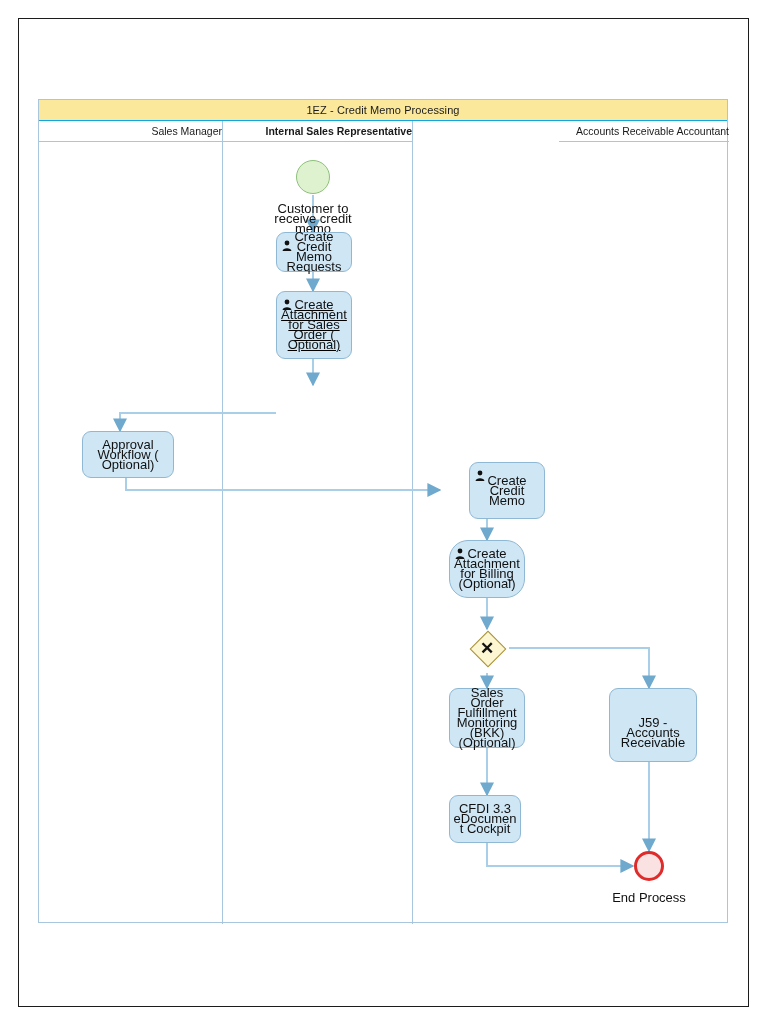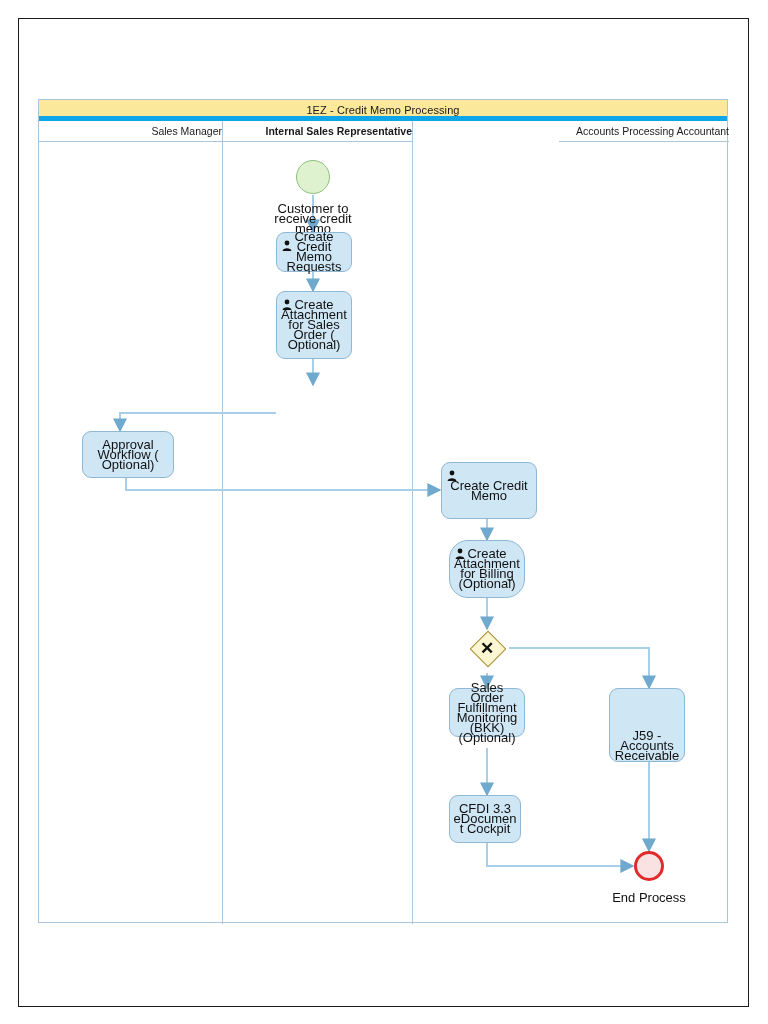--- a/index.html
+++ b/index.html
@@ -38,21 +38,21 @@
     background: #ffffff;
   }
   #pool-title {
     position: absolute;
     left: 0;
     top: 0;
     width: 100%;
     height: 21px;
     box-sizing: border-box;
     background: #fbe89a;
-    border-bottom: 5px solid #0ea5e9;
+    border-bottom: 1px solid #0ea5e9;
     color: #1a1a1a;
     font-size: 11px;
     line-height: 21px;
     text-align: center;
     letter-spacing: .1px;
   }
   .lane {
     position: absolute;
     top: 21px;
     height: 803px;
@@ -167,21 +167,21 @@
     <div class="lane" style="left:0px; width:184px;">
       <div class="lane-header">Sales Manager</div>
     </div>
 
     <div class="lane" style="left:184px; width:190px;font-weight:bold;">
       <div class="lane-header">Internal Sales Representative</div>
     </div>
 
 
     <div class="lane last" style="left:520px; width:170px;">
-      <div class="lane-header">Accounts Processing Accountant</div>
+      <div class="lane-header">Accounts Receivable Accountant</div>
     </div>
   </div>
 
   <svg id="connectors" viewBox="0 0 768 1024" xmlns="http://www.w3.org/2000/svg">
     <defs>
       <marker id="arrow" viewBox="0 0 10 10" refX="9" refY="5" markerWidth="7" markerHeight="7" orient="auto-start-reverse">
         <path d="M 0 0 L 10 5 L 0 10 z" fill="#6fa9cd"></path>
       </marker>
     </defs>
     <g stroke="#a9cfe8" stroke-width="2" fill="none" marker-end="url(#arrow)">
@@ -218,36 +218,36 @@
   <div class="node task" style="left:276px; top:232px; width:76px; height:40px;">
     <span class="person-icon">
       <svg viewBox="0 0 10 11" xmlns="http://www.w3.org/2000/svg">
         <circle cx="5" cy="3" r="2.4" fill="#111"></circle>
         <path d="M0.6 11 C0.6 7.4 9.4 7.4 9.4 11 Z" fill="#111"></path>
       </svg>
     </span>
     <span class="task-label">Create Credit Memo Requests</span>
   </div>
 
-  <div class="node task" style="left:276px; top:291px; width:76px; height:68px;">
+  <div class="node task" style="left:276px; top:291px; width:76px; height:68px;text-decoration:underline;">
     <span class="person-icon">
       <svg viewBox="0 0 10 11" xmlns="http://www.w3.org/2000/svg">
         <circle cx="5" cy="3" r="2.4" fill="#111"></circle>
         <path d="M0.6 11 C0.6 7.4 9.4 7.4 9.4 11 Z" fill="#111"></path>
       </svg>
     </span>
     <span class="task-label">Create Attachment for Sales Order ( Optional)</span>
   </div>
 
 
   <div class="node task" style="left:82px; top:431px; width:92px; height:47px;">
     <span class="task-label">Approval Workflow ( Optional)</span>
   </div>
 
-  <div class="node task" style="left:441px; top:462px; width:96px; height:57px;">
+  <div class="node task" style="left:469px; top:462px; width:76px; height:57px;">
     <span class="person-icon">
       <svg viewBox="0 0 10 11" xmlns="http://www.w3.org/2000/svg">
         <circle cx="5" cy="3" r="2.4" fill="#111"></circle>
         <path d="M0.6 11 C0.6 7.4 9.4 7.4 9.4 11 Z" fill="#111"></path>
       </svg>
     </span>
     <span class="task-label">Create Credit Memo</span>
   </div>
 
   <div class="node task" style="left:449px; top:540px; width:76px; height:58px;border-radius:19px;">
@@ -258,29 +258,29 @@
       </svg>
     </span>
     <span class="task-label">Create Attachment for Billing (Optional)</span>
   </div>
 
   <div class="node gateway" style="left:470px; top:631px;">
     <div class="gateway-shape"></div>
     <div class="gateway-x">✕</div>
   </div>
 
-  <div class="node task" style="left:449px; top:688px; width:76px; height:49px;">
+  <div class="node task" style="left:449px; top:688px; width:76px; height:60px;">
     <span class="task-label">Sales Order Fulfillment Monitoring (BKK) (Optional)</span>
   </div>
 
   <div class="node task" style="left:449px; top:795px; width:72px; height:48px;">
     <span class="task-label">CFDI 3.3 eDocument Cockpit</span>
   </div>
 
-  <div class="node task" style="left:609px; top:688px; width:76px; height:74px;
-              align-items:flex-end; padding-top:16px;">
+  <div class="node task" style="left:609px; top:688px; width:88px; height:74px;
+              align-items:center; padding-top:16px;">
     <span class="task-label">J59 - Accounts Receivable</span>
   </div>
 
   <div class="node end-event" style="left:634px; top:851px;"></div>
   <div class="event-label" style="left:604px; top:877px;">End Process</div>
 
 </div>
 
 </body></html>

